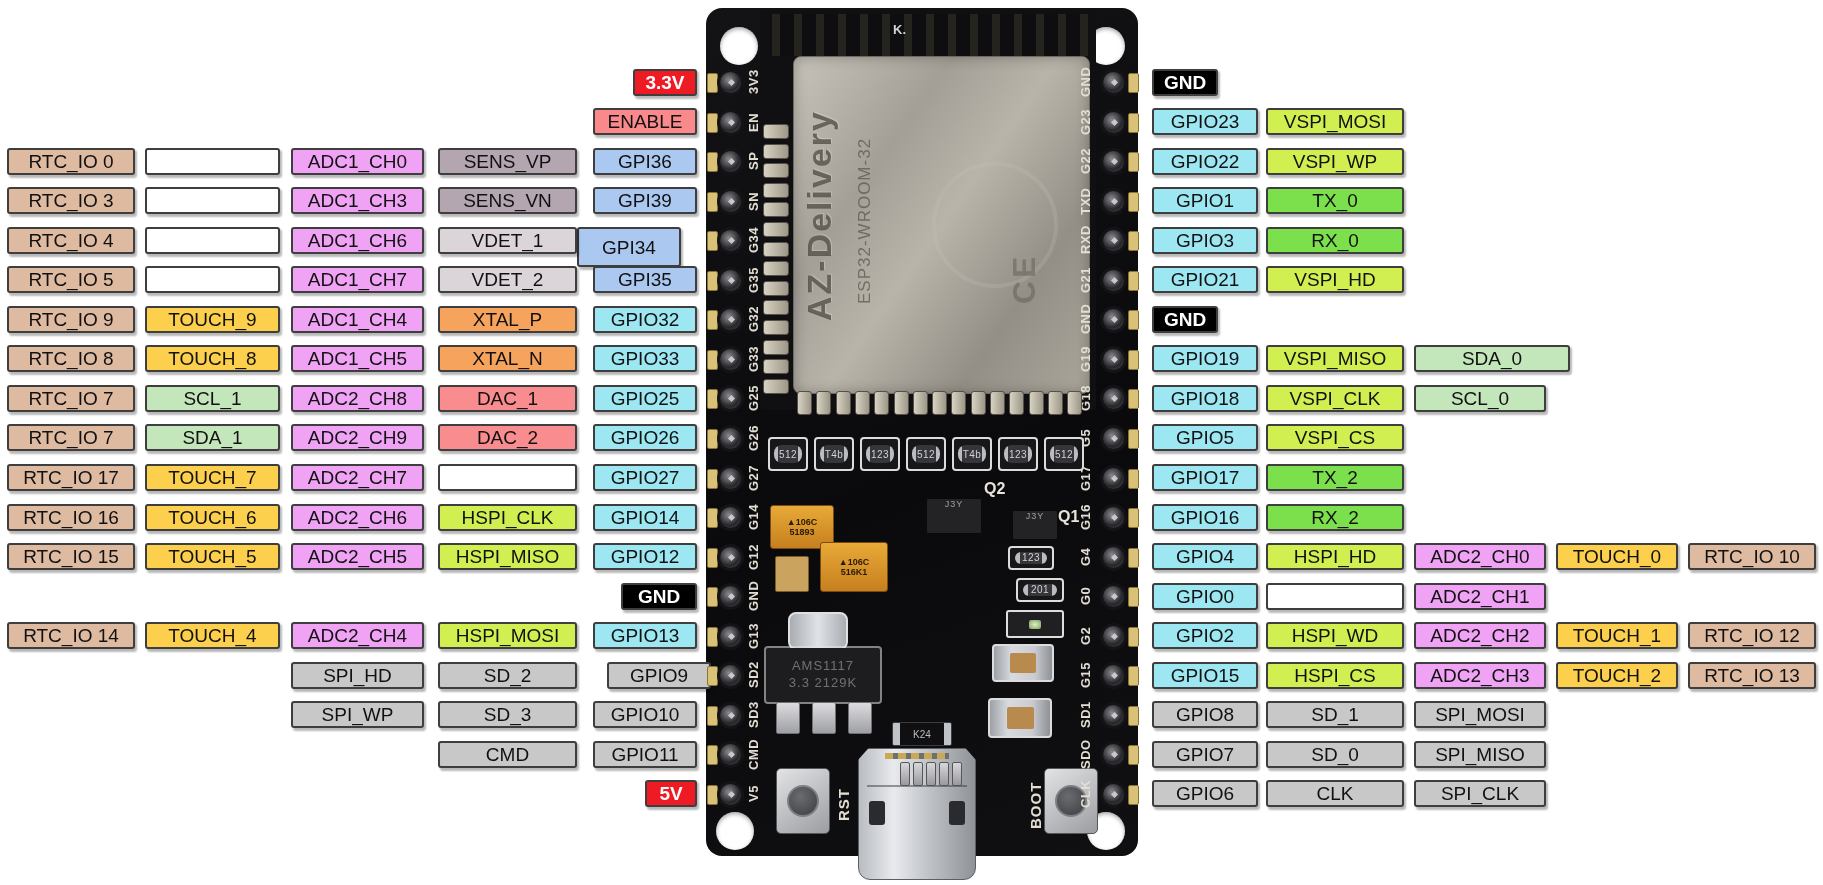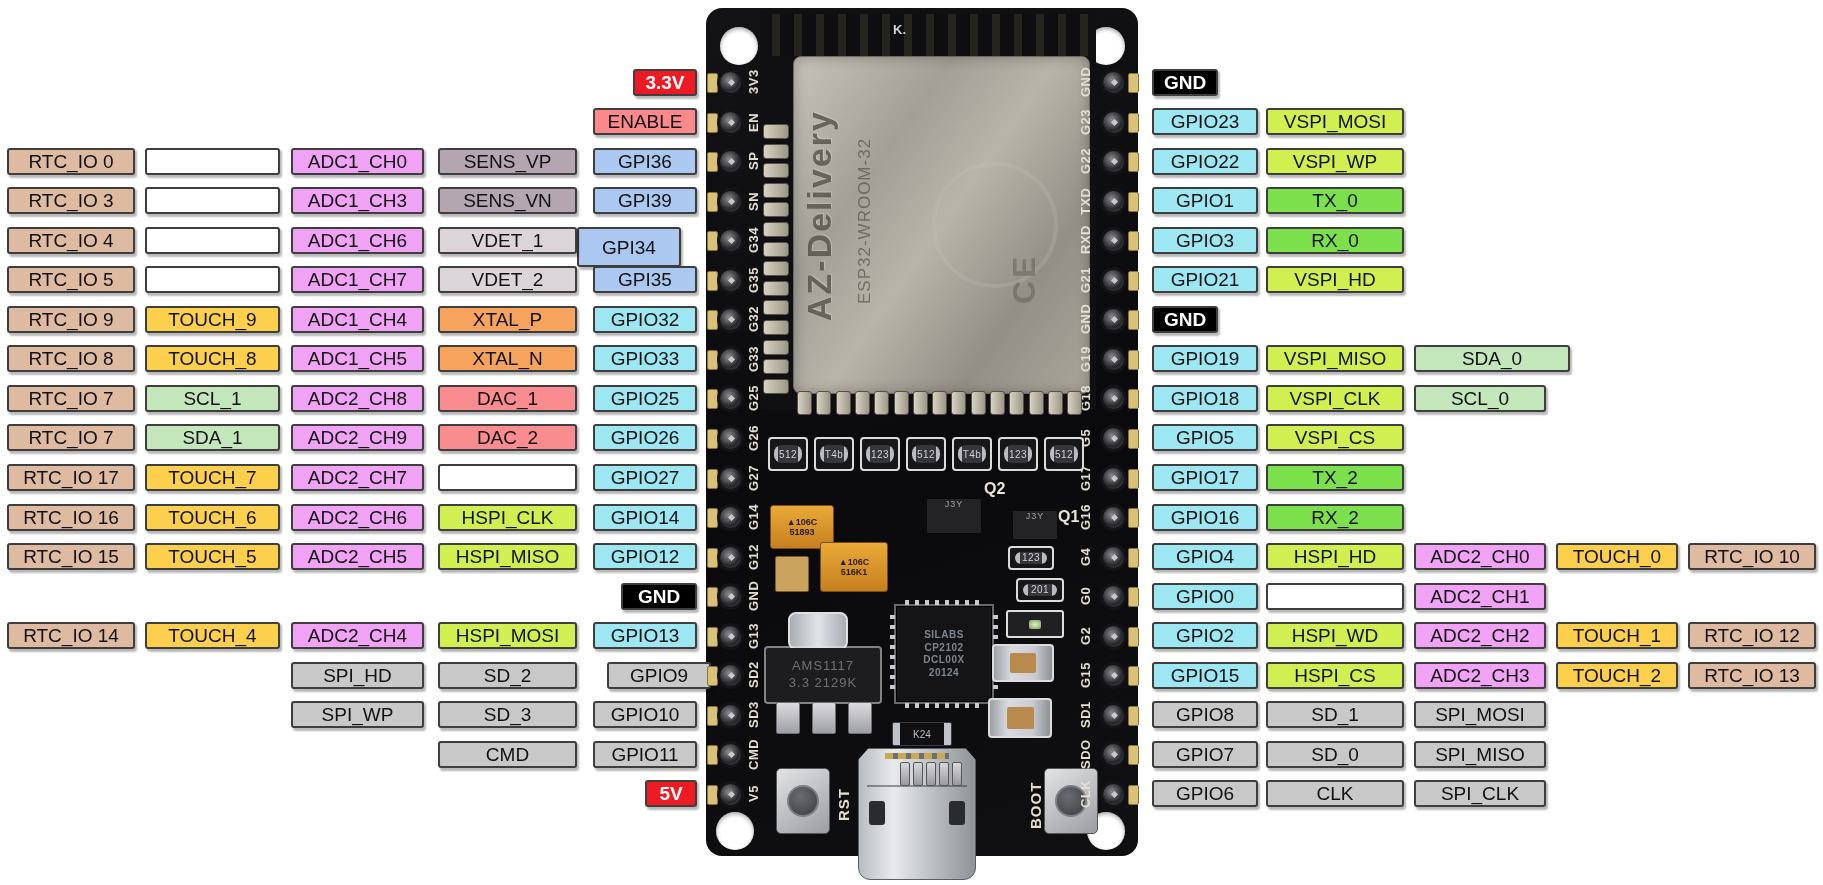--- a/index.html
+++ b/index.html
@@ -152,30 +152,20 @@
   <div class="wcap" style="left:788px;top:612px;width:56px;height:34px;"></div>
 
   <div class="reg" style="left:766px;top:648px;width:114px;height:54px;">
     <span>AMS1117</span>
     <span>3.3  2129K</span>
   </div>
   <div class="leg" style="left:776px;top:702px;"></div>
   <div class="leg" style="left:812px;top:702px;"></div>
   <div class="leg" style="left:848px;top:702px;"></div>
 
-  <div class="qfp" style="left:896px;top:606px;width:94px;height:94px;">
-    <div class="pins-h" style="top:-7px;"></div>
-    <div class="pins-h" style="bottom:-7px;"></div>
-    <div class="pins-v" style="left:-7px;"></div>
-    <div class="pins-v" style="right:-7px;"></div>
-    <span>SILABS</span>
-    <span>CP2102</span>
-    <span>DCL00X</span>
-    <span>20124</span>
-  </div>
 
   <div class="qmark" style="left:984px;top:480px;">Q2</div>
   <div class="sot" style="left:926px;top:498px;width:54px;height:34px;">
     <span>J3Y</span>
   </div>
   <div class="qmark" style="left:1058px;top:508px;">Q1</div>
   <div class="sot" style="left:1012px;top:510px;width:44px;height:28px;">
     <span>J3Y</span>
   </div>
 

